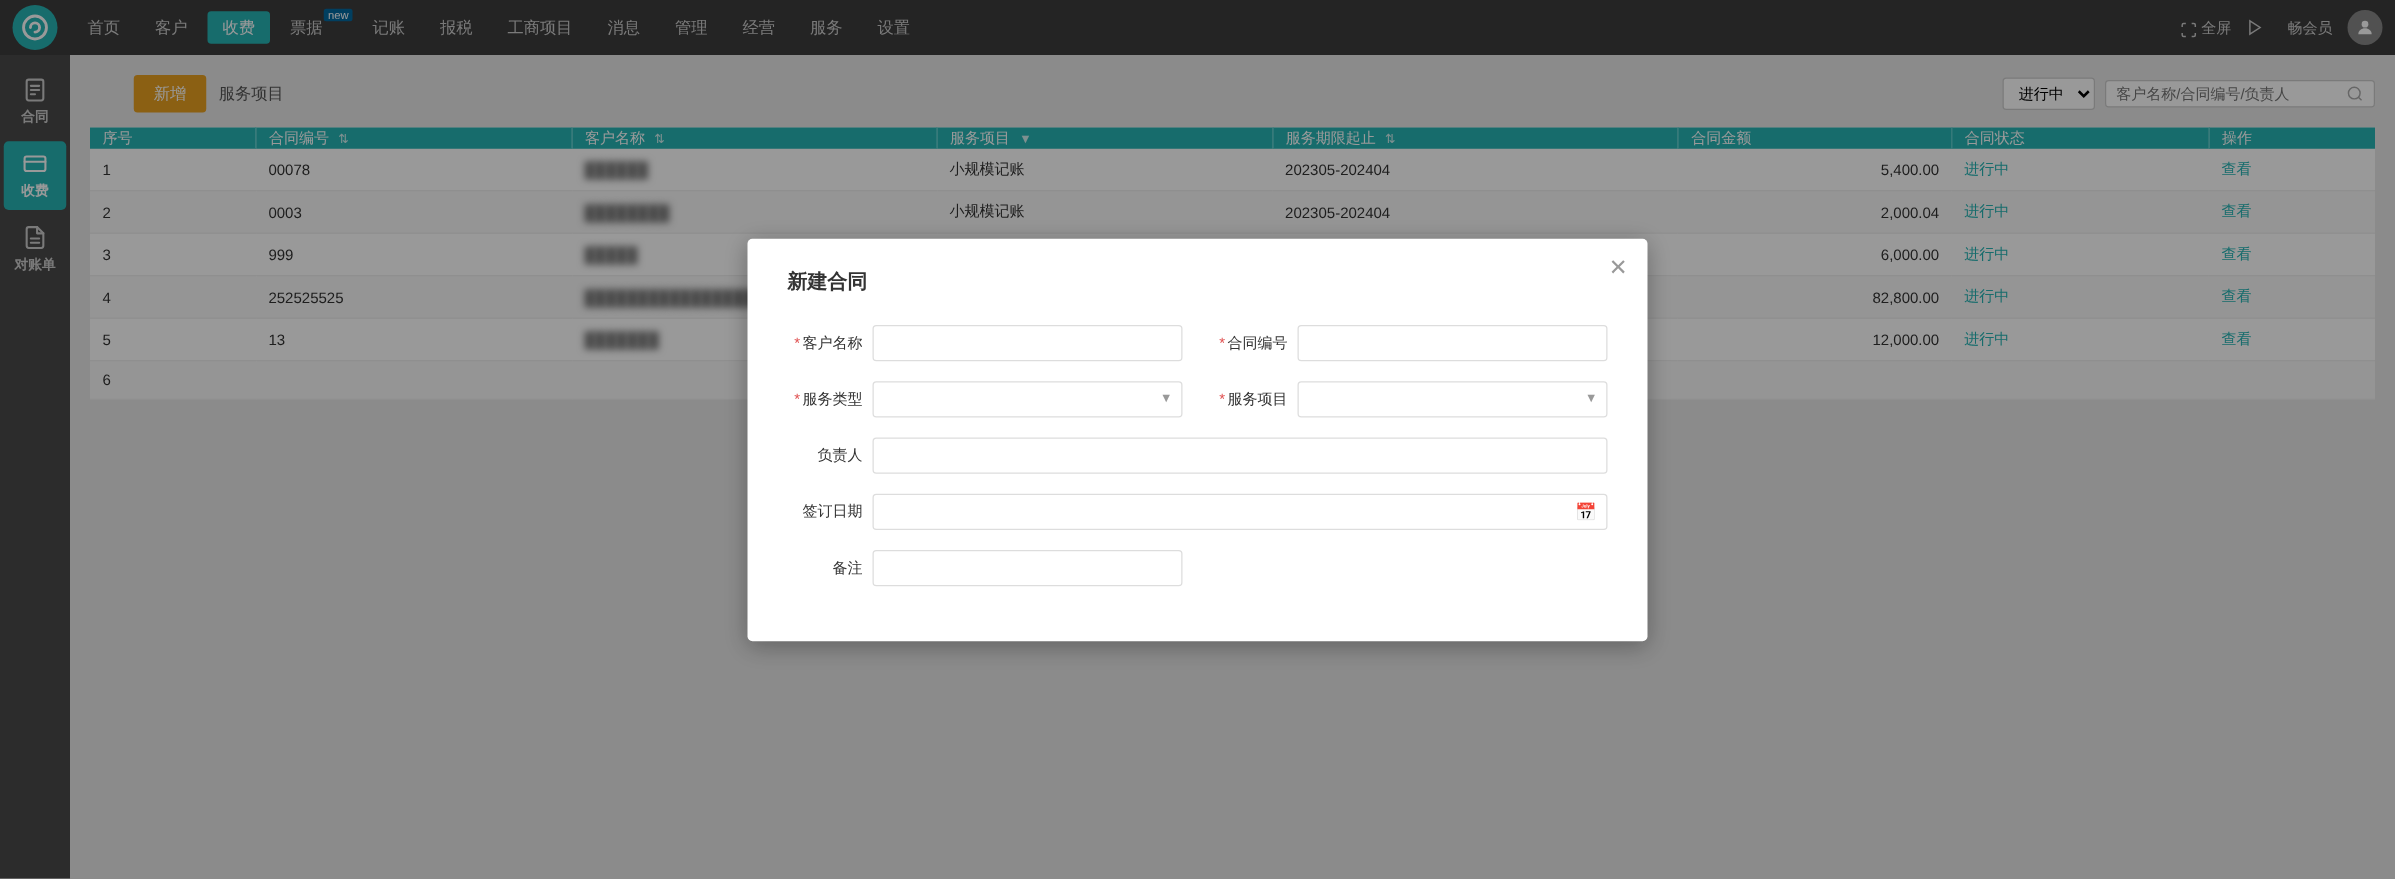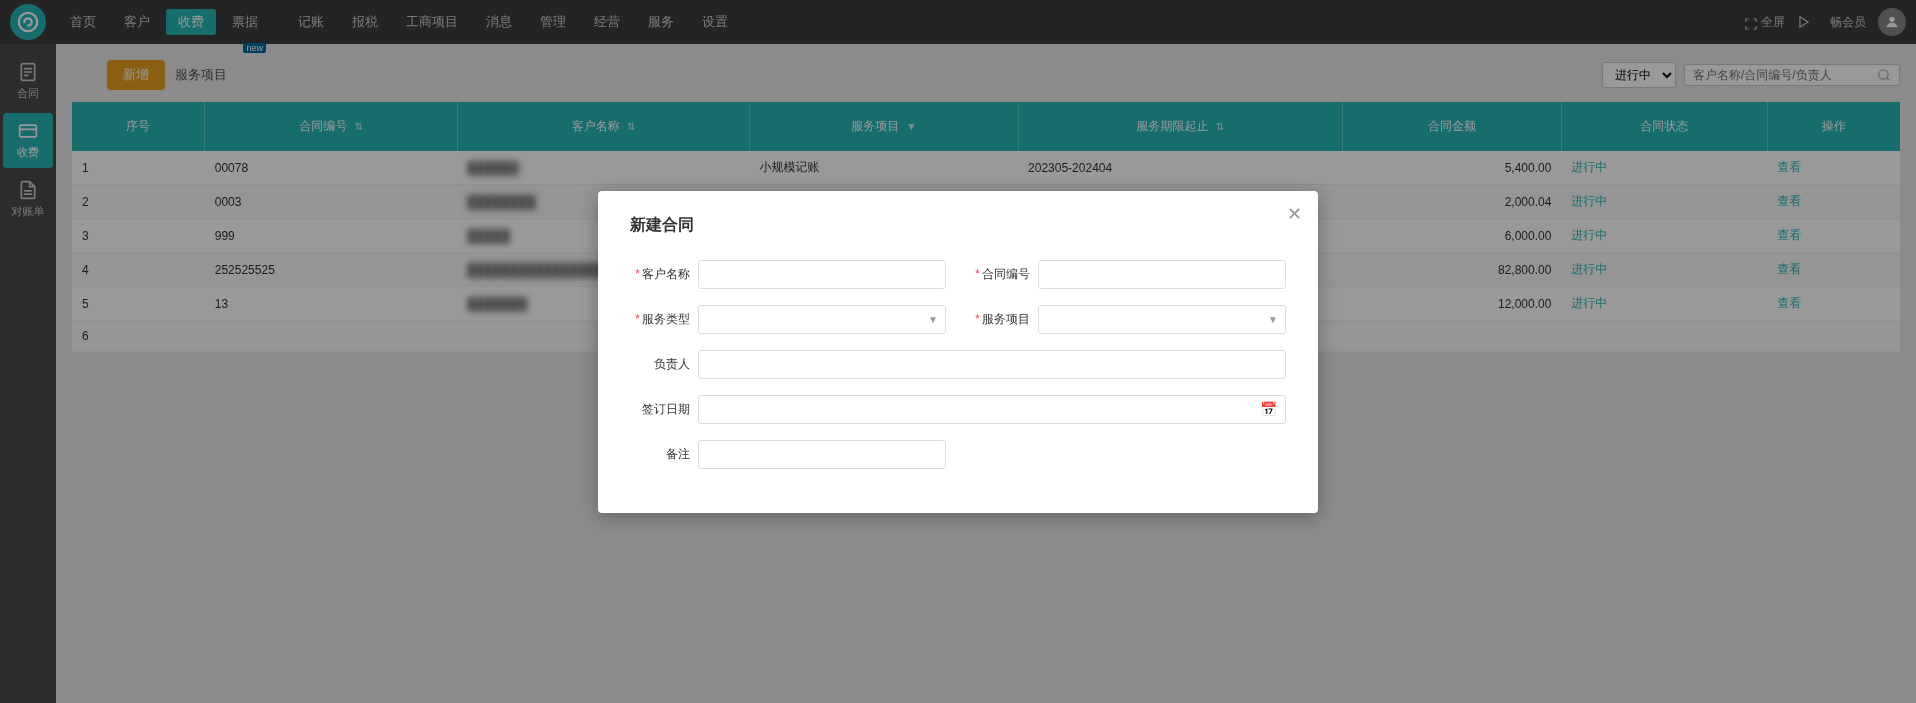--- a/index.html
+++ b/index.html
@@ -33,27 +33,26 @@
       border-radius: 3px;
       font-size: 13px;
       position: relative;
     }
     .nav-item.active {
       background: #27b5b5;
       color: #fff;
     }
     .nav-item .new-badge {
       position: absolute;
-      top: -2px; right: 16px;
+      top: -2px; right: 0;
       background: #0369a1;
       color: #fff;
       font-size: 9px;
       padding: 0 3px;
       border-radius: 2px;
-      margin-top: 36px;
     }
     .top-nav-right {
       display: flex; align-items: center; gap: 12px; color: #ccc; font-size: 12px;
     }
     .top-nav-right span { cursor: pointer; }
     .avatar {
       width: 28px; height: 28px;
       background: #888;
       border-radius: 50%;
       display: flex; align-items: center; justify-content: center;
@@ -70,20 +69,21 @@
     
     .sidebar {
       width: 56px;
       background: #4a4a4a;
       display: flex;
       flex-direction: column;
       align-items: center;
       padding-top: 10px;
       gap: 4px;
       flex-shrink: 0;
+      font-weight: bold;
     }
     .sidebar-item {
       width: 50px;
       display: flex;
       flex-direction: column;
       align-items: center;
       padding: 8px 4px;
       cursor: pointer;
       border-radius: 4px;
       color: #ccc;
@@ -157,22 +157,22 @@
     .data-table {
       width: 100%;
       border-collapse: collapse;
       background: #fff;
     }
     .data-table thead tr {
       background: #27b5b5;
       color: #fff;
     }
     .data-table thead th {
-      padding: 16px 10px;
-      text-align: center;
+      padding: 0 10px;
+      text-align: left;
       font-weight: normal;
       font-size: 12px;
       border-right: 1px solid #5ecece;
     }
     .data-table thead th:last-child { border-right: none; }
     .data-table tbody tr { border-bottom: 1px solid #eee; }
     .data-table tbody tr:nth-child(even) { background: #f8f8f8; }
     .data-table tbody td {
       padding: 8px 10px;
       font-size: 12px;

